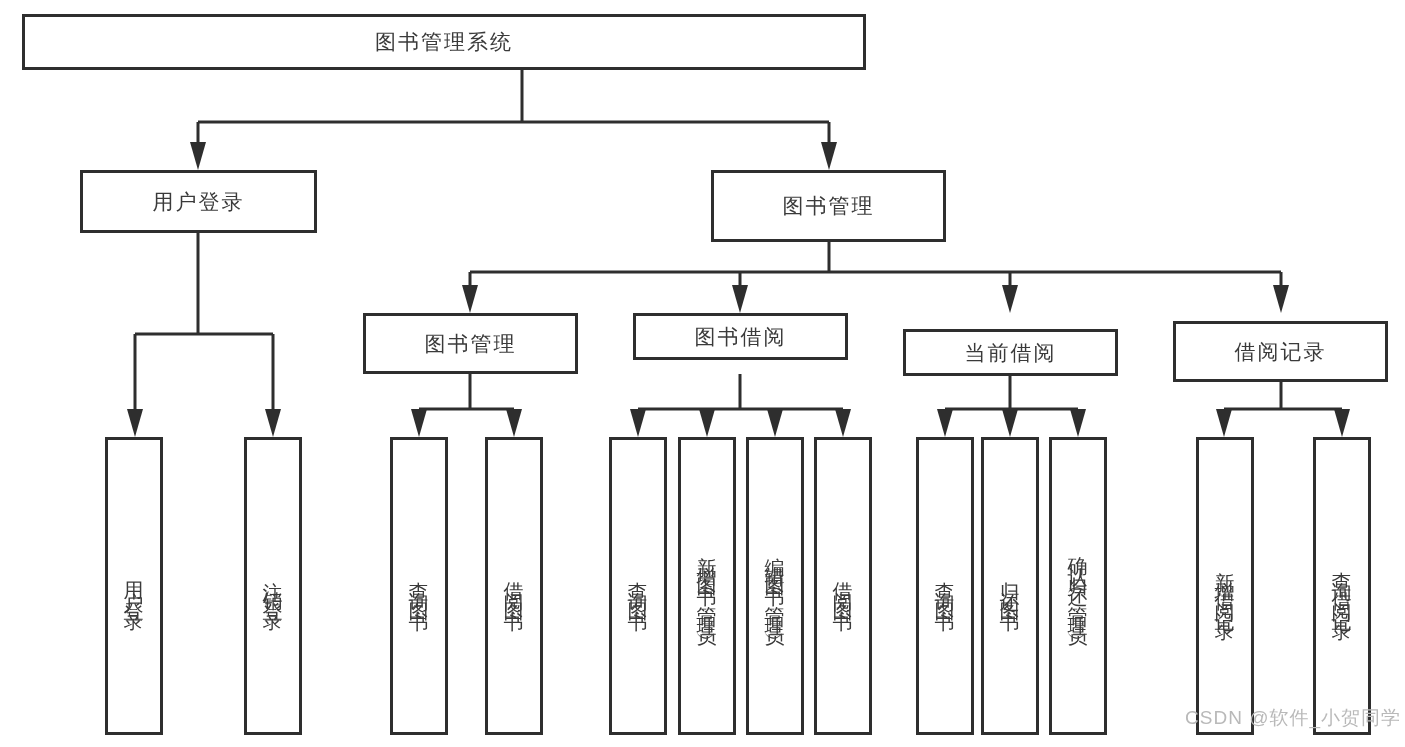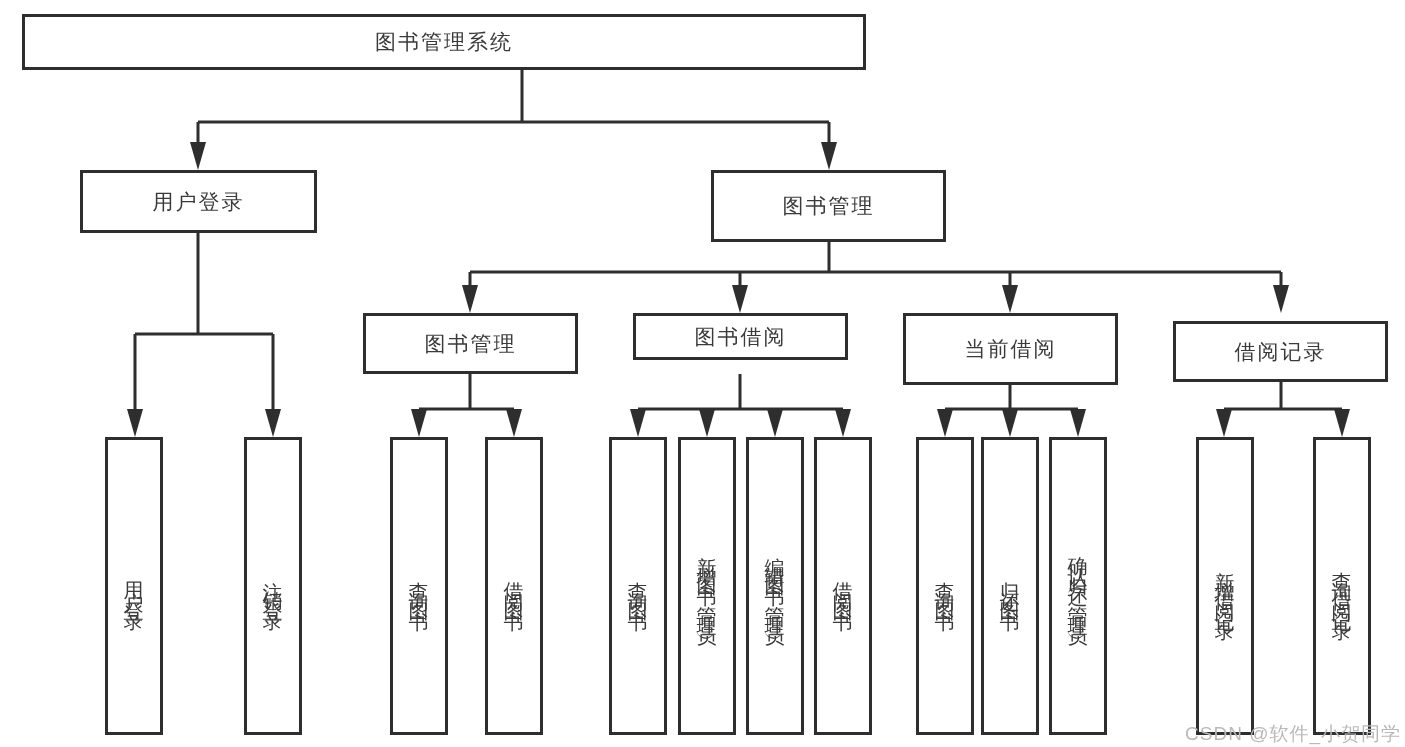--- a/index.html
+++ b/index.html
@@ -35,21 +35,21 @@
   .vtext {
     writing-mode: vertical-rl;
     text-orientation: mixed;
     letter-spacing: 10px;
     line-height: 1;
     white-space: nowrap;
   }
   .watermark {
     position: absolute;
     right: 4px;
-    bottom: 0;
+    bottom: 16px;
     font-size: 19px;
     letter-spacing: 1px;
     color: #b9b9b9;
     z-index: 10;
     white-space: nowrap;
   }
 </style>
 </head>
 <body>
 
@@ -86,21 +86,21 @@
     </g>
   </svg>
 
   <div class="box h" style="left:22px; top:14px; width:844px; height:56px;">图书管理系统</div>
 
   <div class="box h" style="left:80px; top:170px; width:237px; height:63px;">用户登录</div>
   <div class="box h" style="left:711px; top:170px; width:235px; height:72px;">图书管理</div>
 
   <div class="box h" style="left:363px; top:313px; width:215px; height:61px;">图书管理</div>
   <div class="box h" style="left:633px; top:313px; width:215px; height:47px;">图书借阅</div>
-  <div class="box h" style="left:903px; top:313px; width:215px; height:72px;">当前借阅</div>
+  <div class="box h" style="left:903px; top:329px; width:215px; height:47px;">当前借阅</div>
   <div class="box h" style="left:1173px; top:313px; width:215px; height:61px;margin-top:8px;">借阅记录</div>
 
   <div class="box v" style="left:105px; top:437px; width:58px; height:298px;">
     <span class="vtext">用户登录</span>
   </div>
   <div class="box v" style="left:244px; top:437px; width:58px; height:298px;">
     <span class="vtext">注销登录</span>
   </div>
 
   <div class="box v" style="left:390px; top:437px; width:58px; height:298px;">

